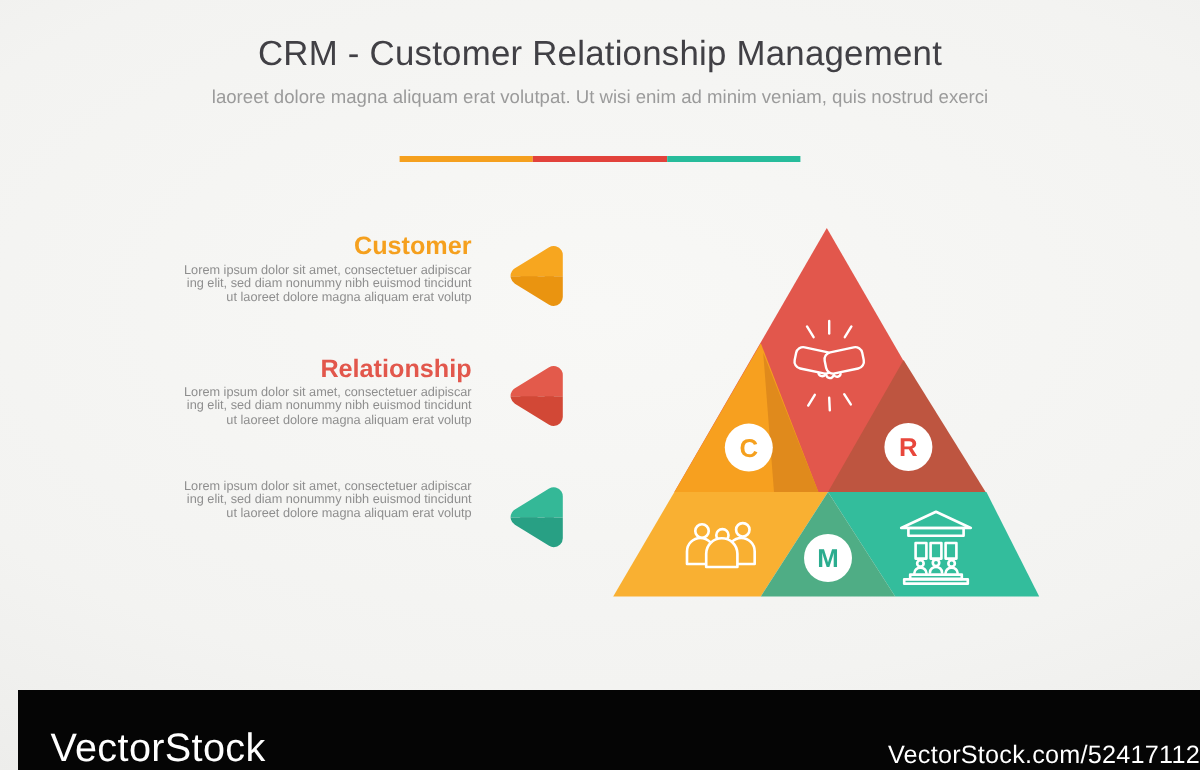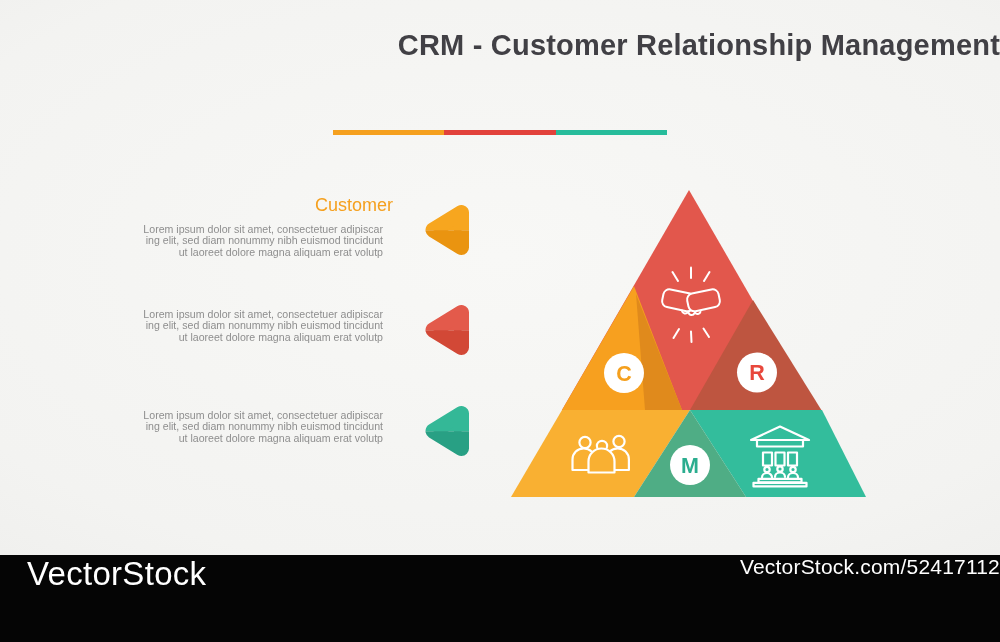--- a/index.html
+++ b/index.html
@@ -2,71 +2,73 @@
 <html><head>
 <meta charset="utf-8">
 <style>
   html,body { margin:0; padding:0; background:#ffffff; }
   .canvas {
     position:relative; width:1000px; height:642px; overflow:hidden;
     background: radial-gradient(ellipse 120% 95% at 50% 40%, #f8f8f6 0%, #f3f3f1 52%, #e7e7e5 100%);
     font-family:"Liberation Sans", sans-serif;
   }
   .title {
-    position:absolute; top:29px; left:0; right:0; text-align:right;
-    font-size:29px; font-weight:bold; color:#414045; letter-spacing:0.2px;
+    position:absolute; top:29px; left:0; right:0; text-align:center;
+    font-size:29px; font-weight:normal; color:#414045; letter-spacing:0.2px;
   }
   .subtitle {
     position:absolute; top:71px; left:0; right:0; text-align:center;
     font-size:15.5px; line-height:22px; color:#9b9b9b;
   }
   .divider { position:absolute; top:130px; left:333px; width:334px; height:5px; display:flex; }
   .divider span { flex:1; height:100%; }
 
   .item { position:absolute; left:100px; width:293px; text-align:right; }
-  .item h3 { margin:0 0 6px 0; font-size:18px; line-height:17px; font-weight:normal; }
-  .item p  { margin:10px; font-size:10.6px; line-height:11.4px; color:#8e8e8e; white-space:nowrap; }
+  .item h3 { margin:0 0 6px 0; font-size:21px; line-height:17px; font-weight:bold; }
+  .item p  { margin:0; font-size:10.6px; line-height:11.4px; color:#8e8e8e; white-space:nowrap; }
   .item-1 { top:197px; } .item-2 { top:299px; } .item-3 { top:400px; }
 
   svg.overlay { position:absolute; left:0; top:0; width:1000px; height:642px; }
   .badge-letter { font-family:"Liberation Sans", sans-serif; font-size:21.5px; font-weight:bold; text-anchor:middle; }
 
   .watermark {
-    position:absolute; left:0; right:0; bottom:0; height:87px;
-    display:flex; align-items:flex-start; justify-content:space-between;
+    position:absolute; left:15px; right:0; bottom:0; height:67px;
+    display:flex; align-items:flex-end; justify-content:space-between;
   }
   .wm-logo { margin-left:27px; font-size:33px; letter-spacing:0.3px; }
   .wm-ref  { font-size:21px; letter-spacing:0.2px; }
 </style>
 </head>
 <body>
 
 <div class="canvas">
 
   <div class="title">CRM - Customer Relationship Management</div>
 
   <div class="subtitle">
+    <div>laoreet dolore magna aliquam erat volutpat. Ut wisi enim ad minim veniam, quis nostrud exerci</div>
   </div>
 
   <div class="divider">
     <span style="background-color: rgb(245, 160, 30);"></span>
     <span style="background-color: rgb(226, 66, 59);"></span>
     <span style="background-color: rgb(39, 188, 155);"></span>
   </div>
 
   <div class="item item-1">
     <h3 style="color: rgb(245, 160, 30);">Customer</h3>
     <p>
       <span>Lorem ipsum dolor sit amet, consectetuer adipiscar</span><br>
       <span>ing elit, sed diam nonummy nibh euismod tincidunt</span><br>
       <span>ut laoreet dolore magna aliquam erat volutp</span>
     </p>
   </div>
 
   <div class="item item-2">
+    <h3 style="color: rgb(226, 87, 76);">Relationship</h3>
     <p>
       <span>Lorem ipsum dolor sit amet, consectetuer adipiscar</span><br>
       <span>ing elit, sed diam nonummy nibh euismod tincidunt</span><br>
       <span>ut laoreet dolore magna aliquam erat volutp</span>
     </p>
   </div>
 
   <div class="item item-3">
     <p>
       <span>Lorem ipsum dolor sit amet, consectetuer adipiscar</span><br>

